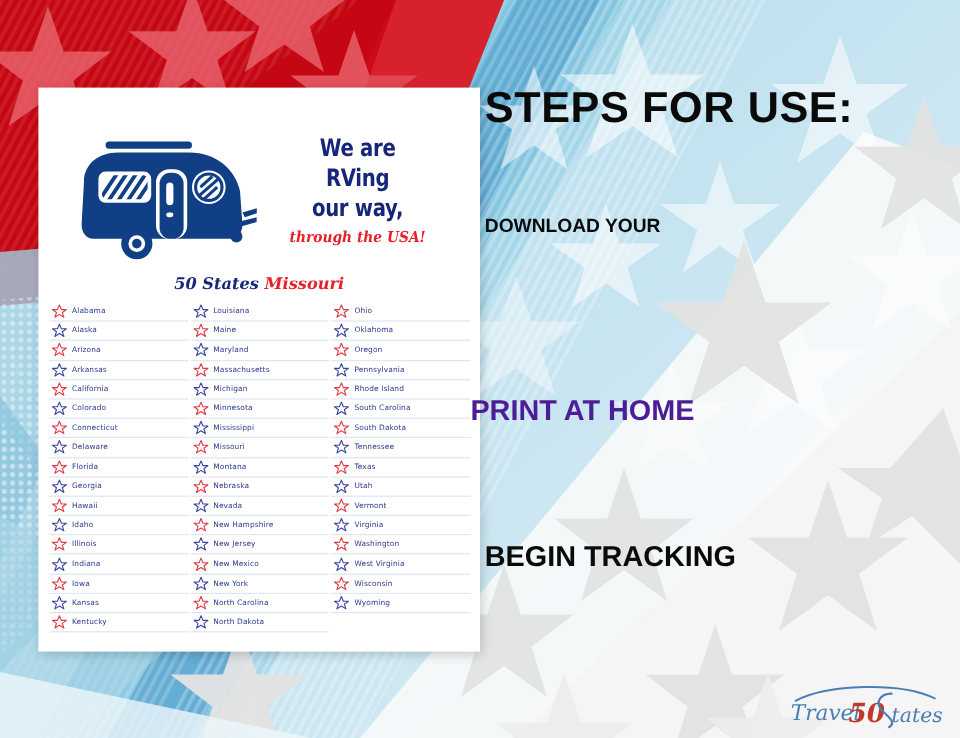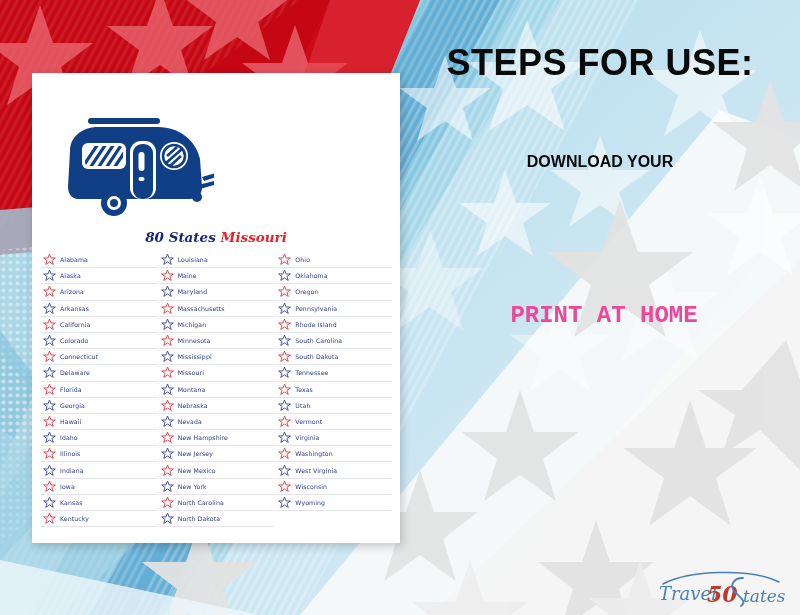--- a/index.html
+++ b/index.html
@@ -94,44 +94,44 @@
   .star { flex: 0 0 auto; width: 13px; height: 13px; display: block; }
   .st-label {
     font-family: "DejaVu Sans", sans-serif;
     font-size: 6.2px;
     color: #2b3a8c;
     white-space: nowrap;
     letter-spacing: 0.1px;
   }
 
   
-  .steps-wrap { position: absolute; z-index: 6; text-align: center; }
+  .steps-wrap { position: absolute; z-index: 6; text-align: left; margin-top: 27px; }
   .steps-title {
     left: 404px; top: 42px; width: 392px;
     font-family: "Liberation Sans", sans-serif;
     font-weight: bold;
     font-size: 36px;
     color: #0a0a0a;
     letter-spacing: 0.5px;
   }
   .step-a {
     left: 404px; top: 146px; width: 392px;
     font-family: "Liberation Sans", sans-serif;
     font-weight: bold;
     font-size: 16px;
     line-height: 31px;
     color: #0a0a0a;
   }
   .step-b {
-    left: 408px; top: 300px; width: 392px;
-    font-family: Liberation Mono, monospace;
+    left: 392px; top: 300px; width: 392px;
+    font-family: Liberation Sans, sans-serif;
     font-weight: bold;
     font-size: 24px;
     line-height: 31px;
-    color: #ec4899;
+    color: #4c1d95;
   }
   .step-c {
     left: 404px; top: 422px; width: 392px;
     font-family: "Liberation Sans", sans-serif;
     font-weight: bold;
     font-size: 24px;
     line-height: 31px;
     color: #0a0a0a;
   }
 
@@ -281,24 +281,30 @@
       <circle cx="60" cy="92" r="7" fill="#ffffff"></circle>
       <circle cx="60" cy="92" r="4" fill="#103f86"></circle>
 
       <g fill="#103f86">
         <path d="M144 74 L160 70 L160 74 L146 78 Z"></path>
         <path d="M148 66 L162 62 L162 66 L150 70 Z"></path>
         <circle cx="143" cy="86" r="5"></circle>
       </g>
     </svg>
 
+    <div class="head-text">
+      <div class="head-line">We are</div>
+      <div class="head-line">RVing</div>
+      <div class="head-line">our way,</div>
+      <div class="head-script">through the USA!</div>
+    </div>
   </div>
 
   <div class="card-title">
-    <span class="t-navy">80 States</span>
+    <span class="t-navy">50 States</span>
     <span class="t-red">Missouri</span>
   </div>
 
   <div class="cols" id="cols">
       <div class="col">
         <div class="row">
           <svg class="star" viewBox="0 0 24 24">
             <polygon points="12,2 15,9.2 22.8,9.2 16.5,13.8 18.9,21 12,16.6 5.1,21 7.5,13.8 1.2,9.2 9,9.2" fill="none" stroke="#e03a44" stroke-width="1.7" stroke-linejoin="round"></polygon>
           </svg>
           <span class="st-label">Alabama</span>
@@ -609,20 +615,21 @@
 
 <div class="steps-wrap step-a">
   <div>DOWNLOAD YOUR</div>
 </div>
 
 <div class="steps-wrap step-b">
   <div>PRINT AT HOME</div>
 </div>
 
 <div class="steps-wrap step-c">
+  <div>BEGIN TRACKING</div>
 </div>
 
 <svg id="logo" viewBox="0 0 135 46">
   <path d="M8 22 C34 8 96 6 124 20" fill="none" stroke="#4a7fb5" stroke-width="1.6" stroke-linecap="round"></path>
   <text x="4" y="38" font-family="DejaVu Serif, serif" font-style="italic" font-size="18" fill="#4a7fb5">Travel</text>
   <text x="52" y="40" font-family="DejaVu Serif, serif" font-style="italic" font-weight="bold" font-size="22" fill="#c0392b">50</text>
   <path d="M88 16 C78 16 74 24 80 30 C86 36 92 40 86 44" fill="none" stroke="#4a7fb5" stroke-width="1.8" stroke-linecap="round"></path>
   <text x="88" y="40" font-family="DejaVu Serif, serif" font-style="italic" font-size="17" fill="#4a7fb5">tates</text>
 </svg>
 

